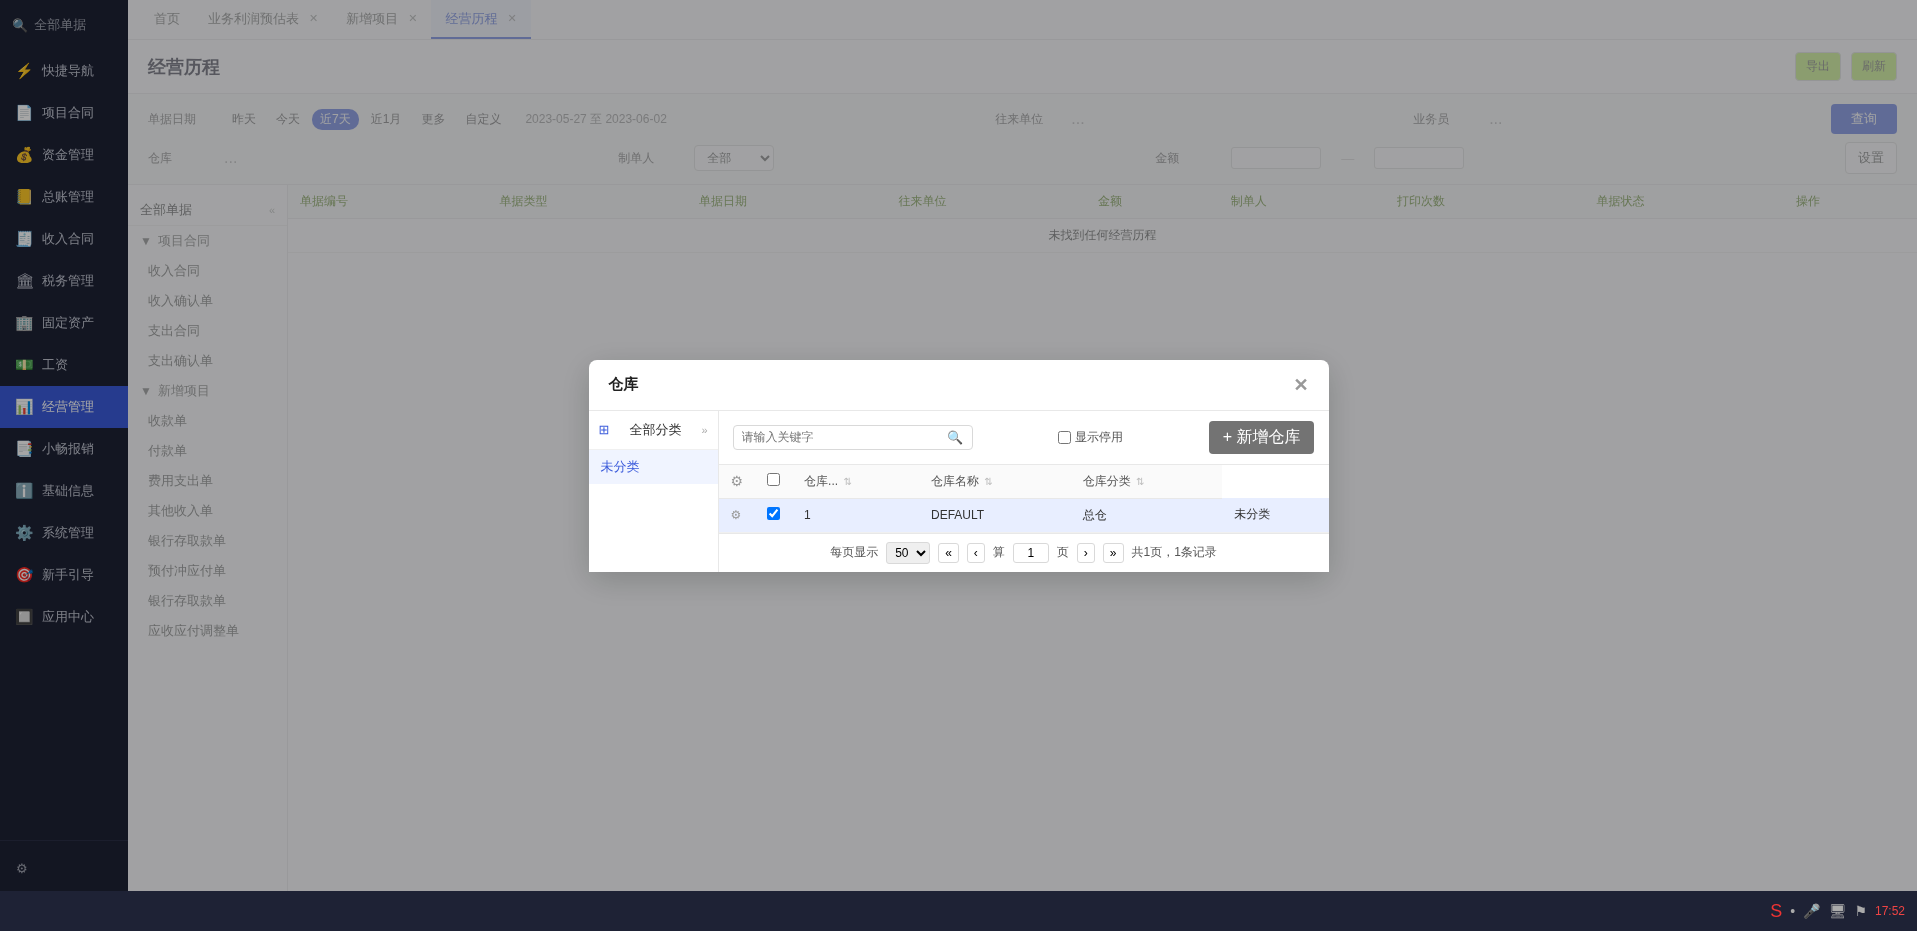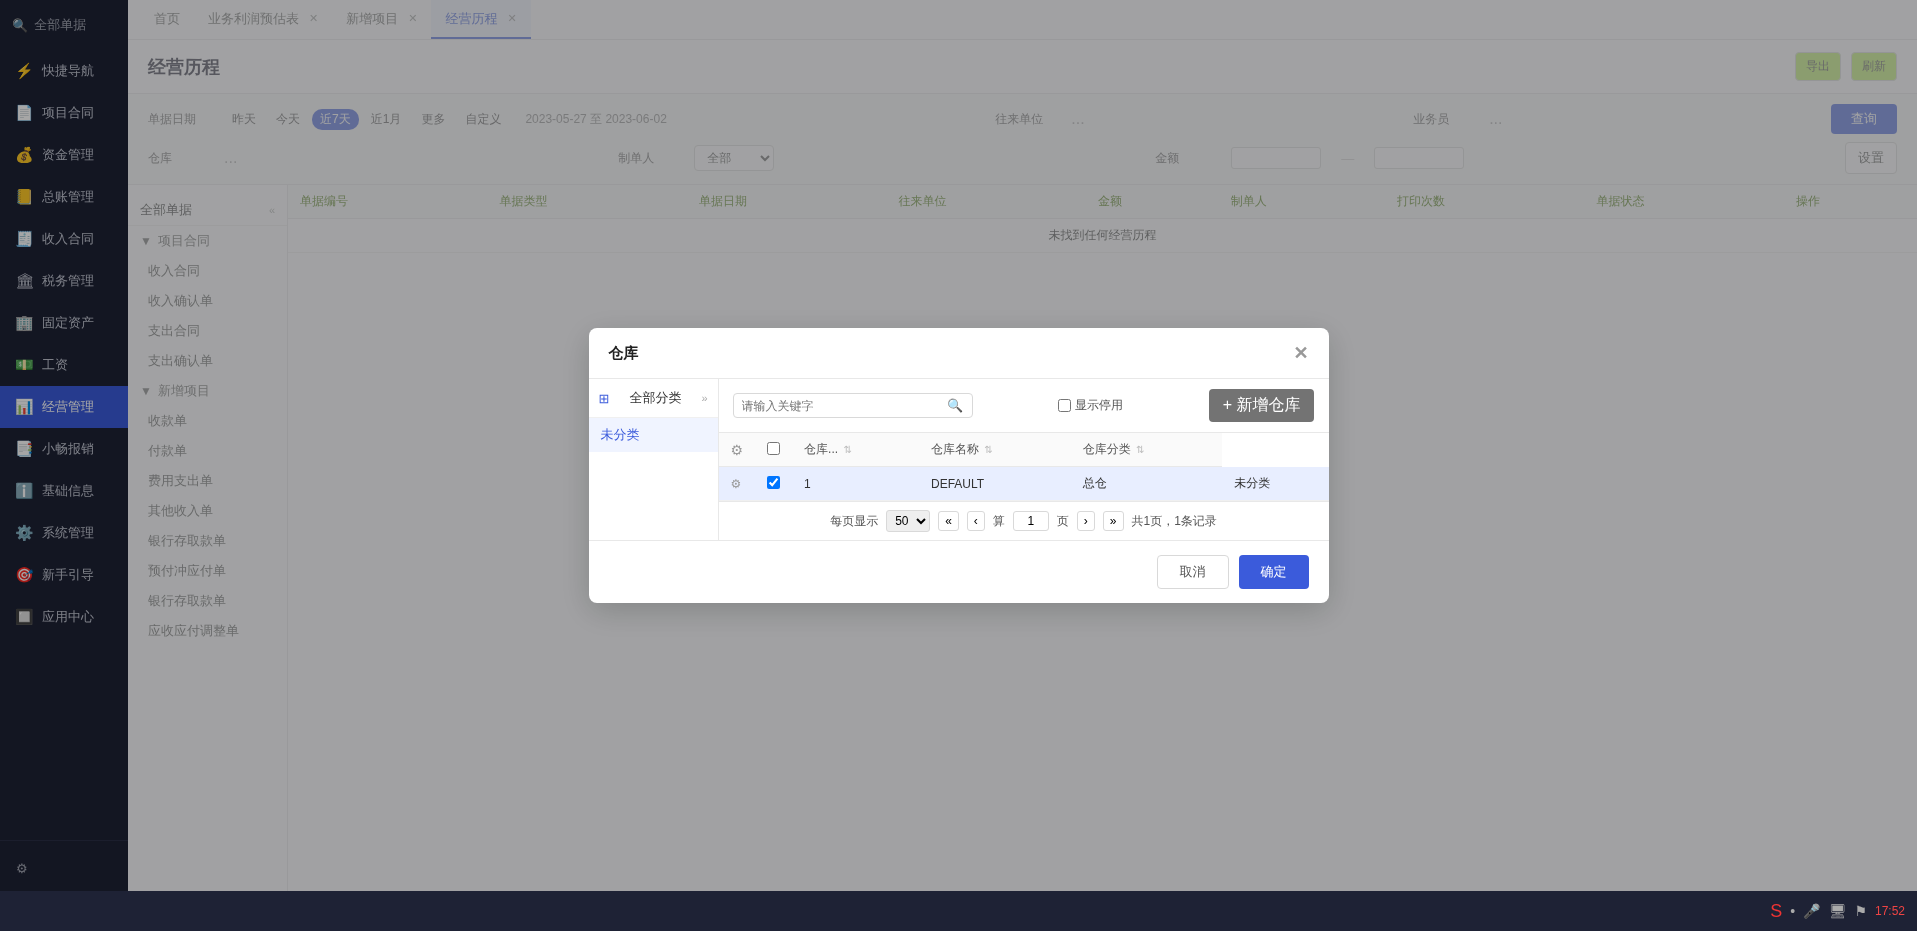--- a/index.html
+++ b/index.html
@@ -448,24 +448,20 @@
           <button style="border:1px solid #d9d9d9;background:#fff;padding:2px 6px;cursor:pointer;border-radius:3px;font-size:12px;">‹</button>
           <span>算</span>
           <input type="text" value="1" style="width: 36px; border: 1px solid rgb(217, 217, 217); padding: 2px 4px; text-align: center; border-radius: 3px; font-size: 12px;">
           <span>页</span>
           <button style="border:1px solid #d9d9d9;background:#fff;padding:2px 6px;cursor:pointer;border-radius:3px;font-size:12px;">›</button>
           <button style="border:1px solid #d9d9d9;background:#fff;padding:2px 6px;cursor:pointer;border-radius:3px;font-size:12px;">»</button>
           <span>共1页，1条记录</span>
         </div>
       </div>
     </div>
-    <div class="modal-actions">
-      <button class="btn-cancel">取消</button>
-      <button class="btn-confirm">确定</button>
-    </div>
   </div>
 </div>
 
 <div class="taskbar">
   <div class="taskbar-icons">
     <span style="color:#e33;font-size:18px;">S</span>
     <span style="color:#aaa;font-size:14px;">•</span>
     <span style="color:#aaa;font-size:14px;">🎤</span>
     <span style="color:#aaa;font-size:14px;">🖥</span>
     <span style="color:#aaa;font-size:14px;">⚑</span>

